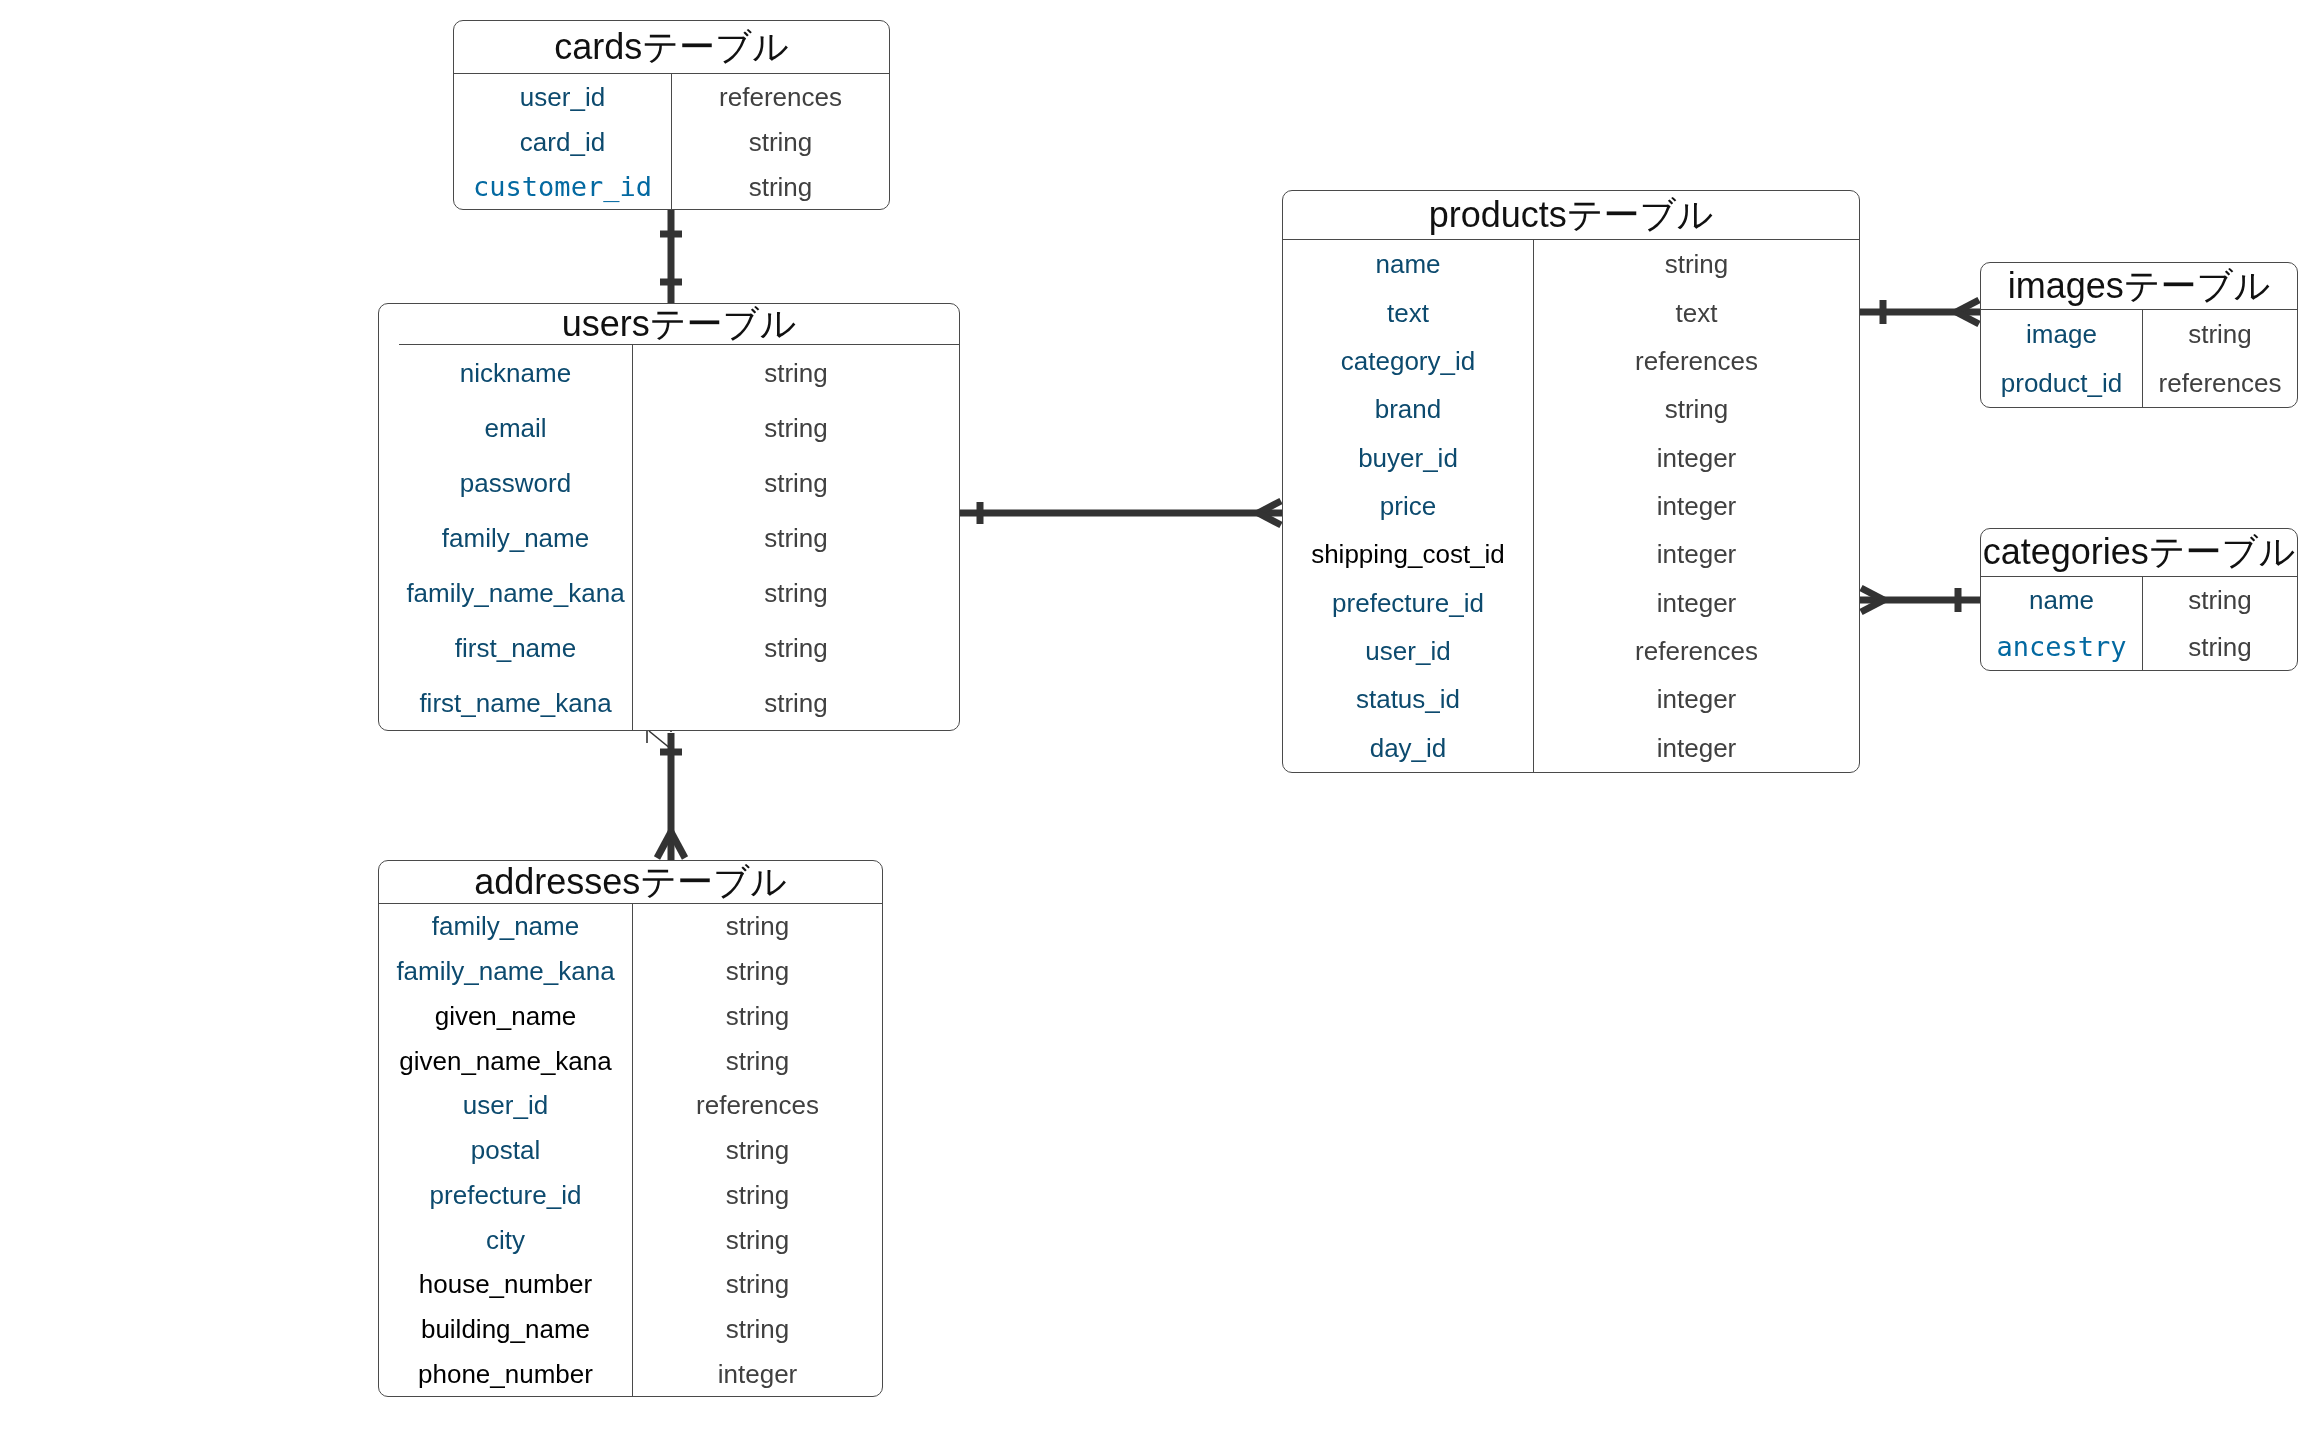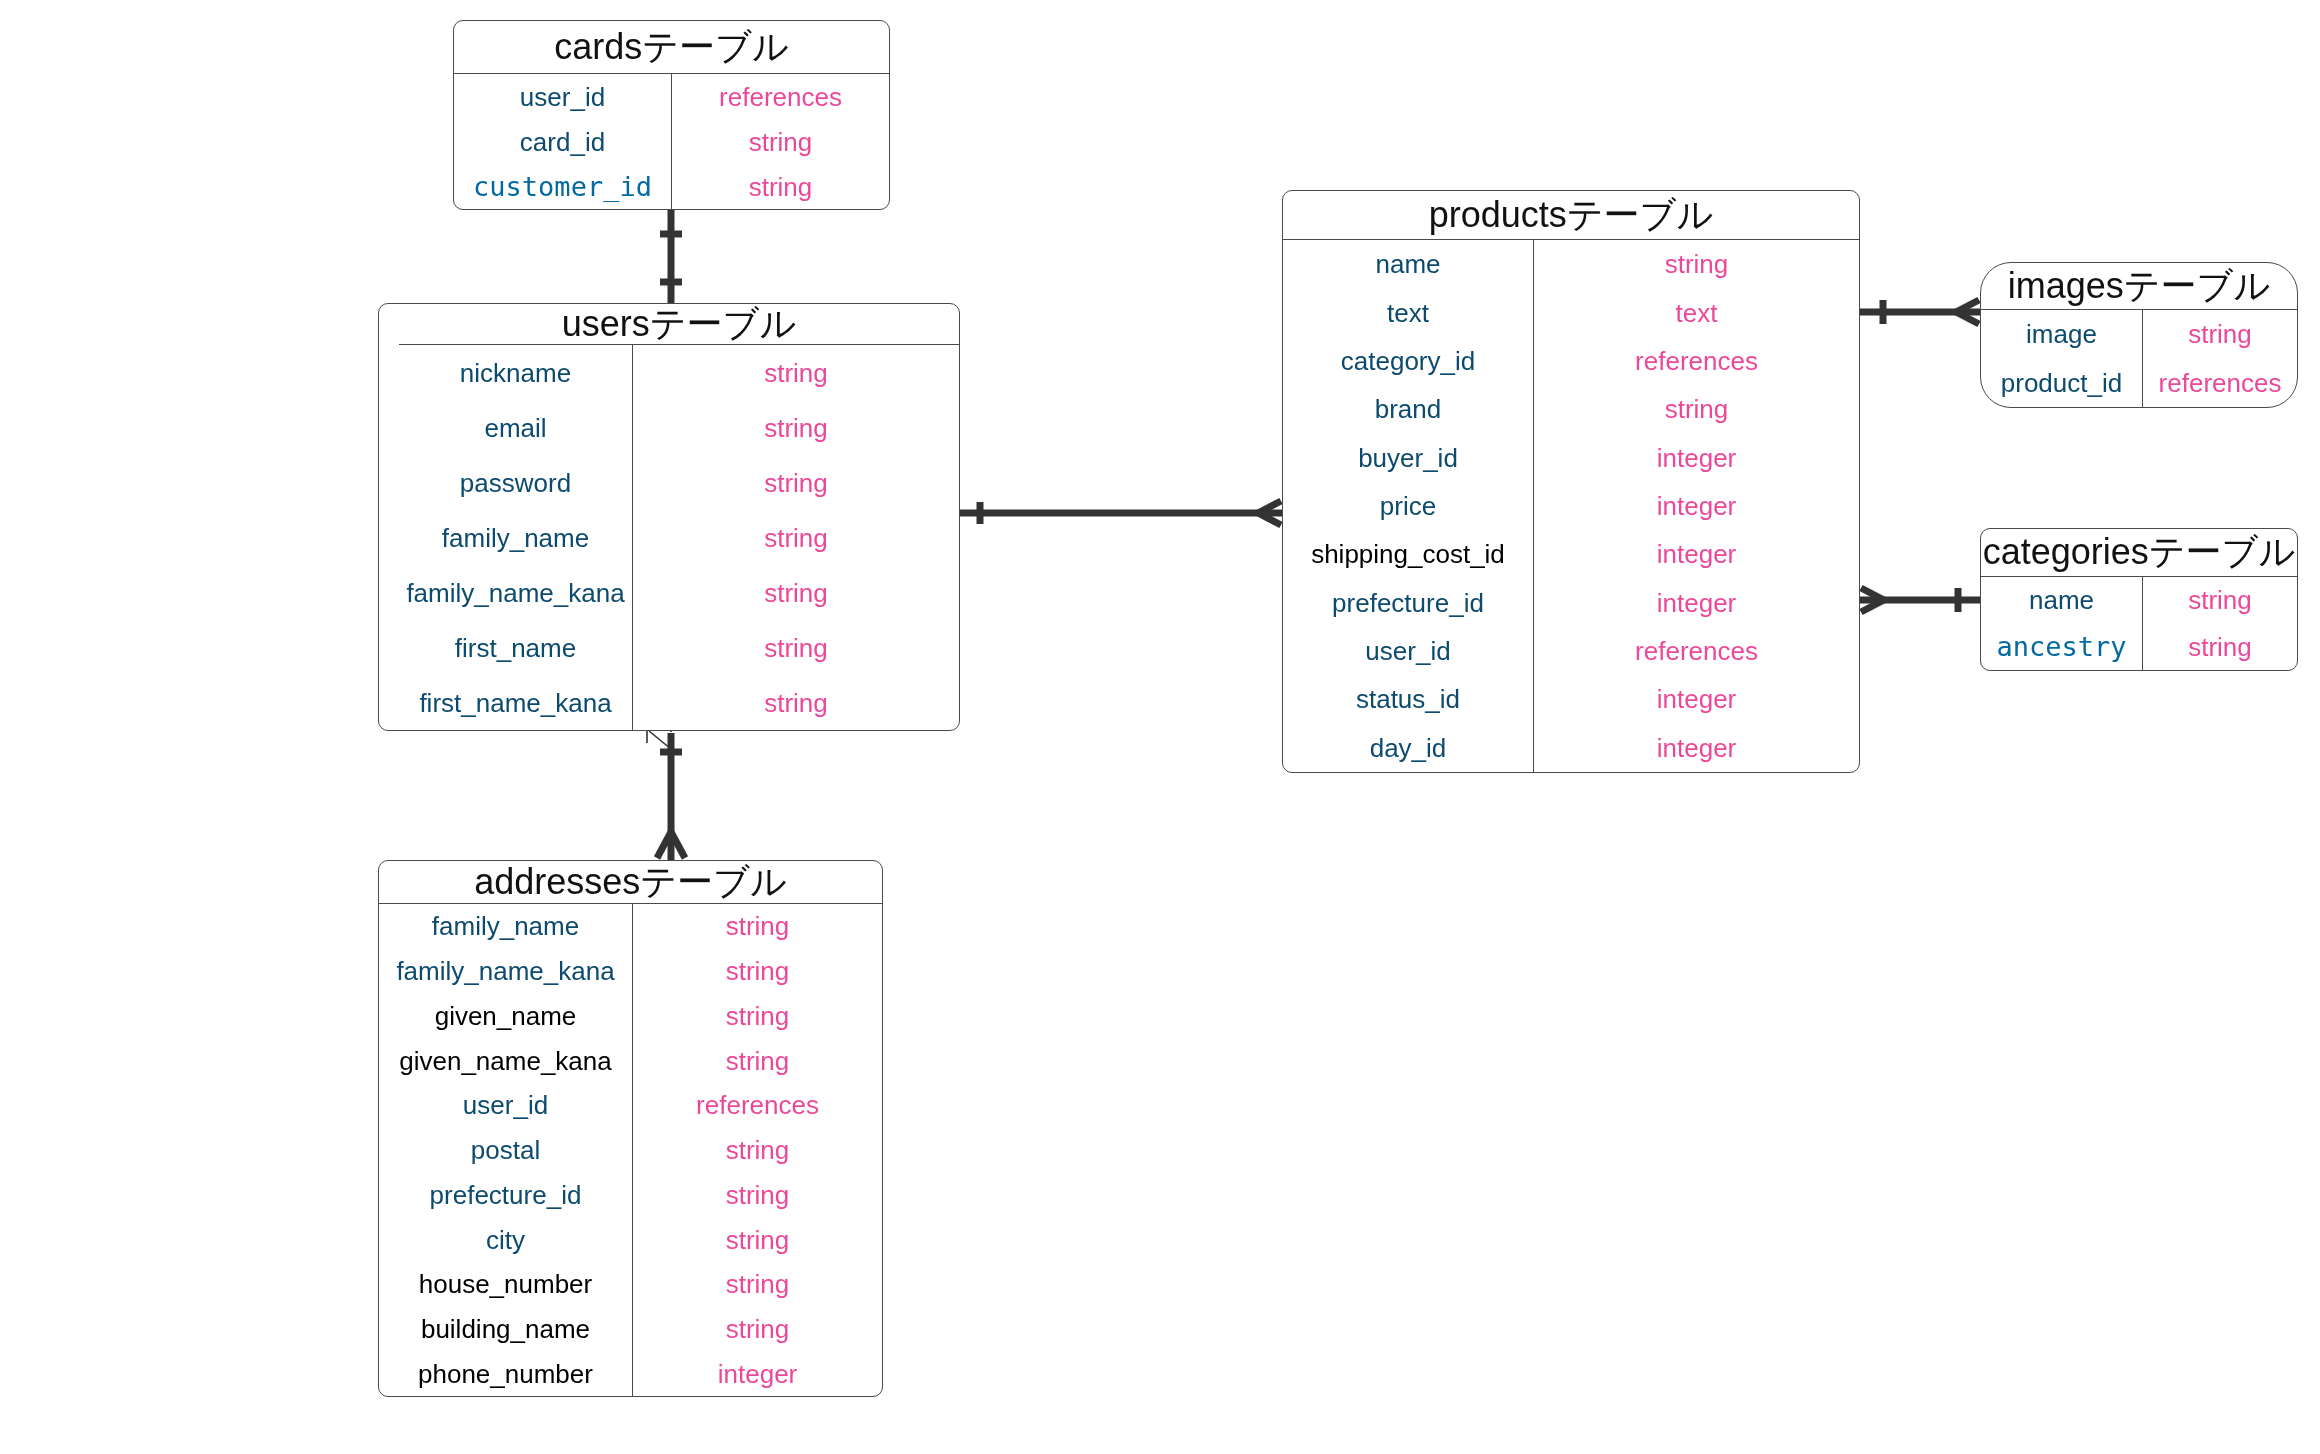--- a/index.html
+++ b/index.html
@@ -26,28 +26,28 @@
     height:var(--titleh);
     flex:0 0 var(--titleh);
     border-bottom:1.6px solid #4a4a4a;
     display:flex;align-items:center;justify-content:center;
     font-size:36px;color:#111111;
   }
   .entity .rows{flex:1;display:flex;flex-direction:column;}
   .row{flex:1;display:flex;min-height:0;}
   .cell{display:flex;align-items:center;justify-content:center;font-size:26px;line-height:1;}
   .cell.name{width:var(--div);flex:0 0 var(--div);border-right:1.6px solid #4a4a4a;box-sizing:border-box;color:#0c4a6e;}
-  .cell.type{flex:1;color:#ec4899;}
+  .cell.type{flex:1;color:#404040;}
   .cell.name.alt{color:#000000;}
   .cell.name.mono{font-family:"DejaVu Sans Mono", monospace;font-size:27px;color:#0369a1;}
 
   #entity-cards     {left:453px; top:20px;  width:437px; height:190px; --div:218px; --titleh:52px;}
   #entity-users     {left:378px; top:303px; width:582px; height:428px;padding-left:20px; --div:234px; --titleh:40px;}
   #entity-products  {left:1282px;top:190px; width:578px; height:583px; --div:251px; --titleh:48px;}
-  #entity-images    {left:1980px;top:262px; width:318px; height:146px;border-radius:31px; --div:162px; --titleh:46px;}
+  #entity-images    {left:1980px;top:262px; width:318px; height:146px; --div:162px; --titleh:46px;}
   #entity-categories{left:1980px;top:528px; width:318px; height:143px; --div:162px; --titleh:47px;}
   #entity-addresses {left:378px; top:860px; width:505px; height:537px; --div:254px; --titleh:42px;}
 </style>
 </head>
 <body>
 
 <div class="canvas">
 
   <svg class="wires" width="2320" height="1454" viewBox="0 0 2320 1454">
 

